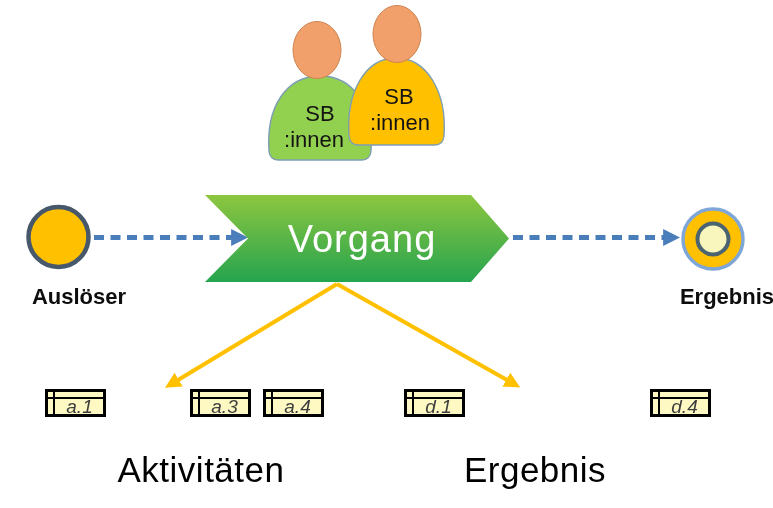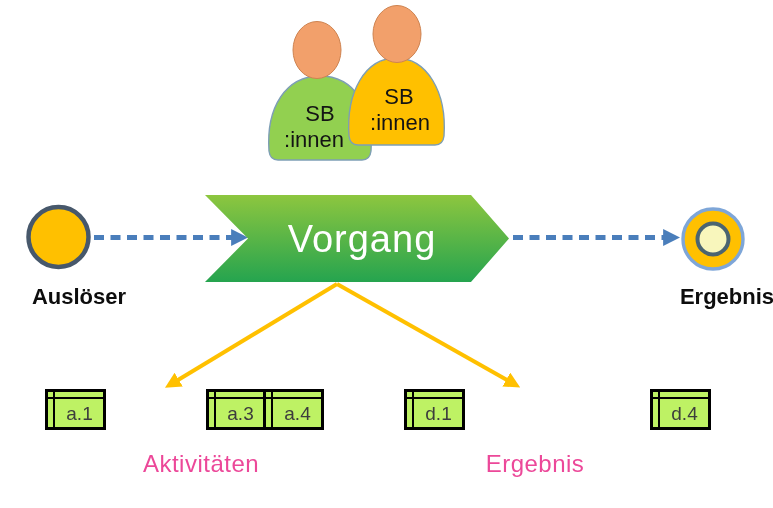--- a/index.html
+++ b/index.html
@@ -12,43 +12,44 @@
     overflow: hidden;
   }
   #diagram-svg { position: absolute; left: 0; top: 0; }
 
   .svg-label { font-family: "Liberation Sans", sans-serif; }
 
   .box {
     position: absolute;
     top: 389px;
     width: 61px;
-    height: 41px;
-    background: #bef264;
+    height: 28px;
+    background: #fef9c3;
     border: 3px solid #000;
     box-sizing: border-box;
+    font-style: italic;
   }
   .box .vline {
     position: absolute; left: 5px; top: 0; bottom: 0; width: 2px; background: #000;
   }
   .box .hline {
     position: absolute; top: 5px; left: 0; right: 0; height: 2px; background: #000;
   }
   .box .label {
     position: absolute; left: 8px; right: 0; top: 8px; bottom: 0;
     display: flex; align-items: center; justify-content: center;
     font-size: 19px; font-weight: 300; color: #3d3d3d;
   }
 
   .group-label {
     position: absolute;
     transform: translateX(-50%);
-    font-size: 24px;
+    font-size: 35px;
     font-weight: 300;
-    color: #ec4899;
+    color: #000000;
     letter-spacing: 0.5px;
     white-space: nowrap;
   }
   .circle-label {
     position: absolute;
     transform: translateX(-50%);
     font-size: 22px;
     font-weight: 700;
     color: #0d0d0d;
     white-space: nowrap;
@@ -115,21 +116,21 @@
     <g>
       <line x1="337" y1="284" x2="507" y2="380" stroke="#FFC000" stroke-width="4" marker-end="url(#arrowYellow)"></line>
     </g>
   </svg>
 
   <div class="box" style="left:45px">
     <span class="vline"></span>
     <span class="hline"></span>
     <span class="label">a.1</span>
   </div>
-  <div class="box" style="left:206px">
+  <div class="box" style="left:190px">
     <span class="vline"></span>
     <span class="hline"></span>
     <span class="label">a.3</span>
   </div>
   <div class="box" style="left:263px">
     <span class="vline"></span>
     <span class="hline"></span>
     <span class="label">a.4</span>
   </div>
 

